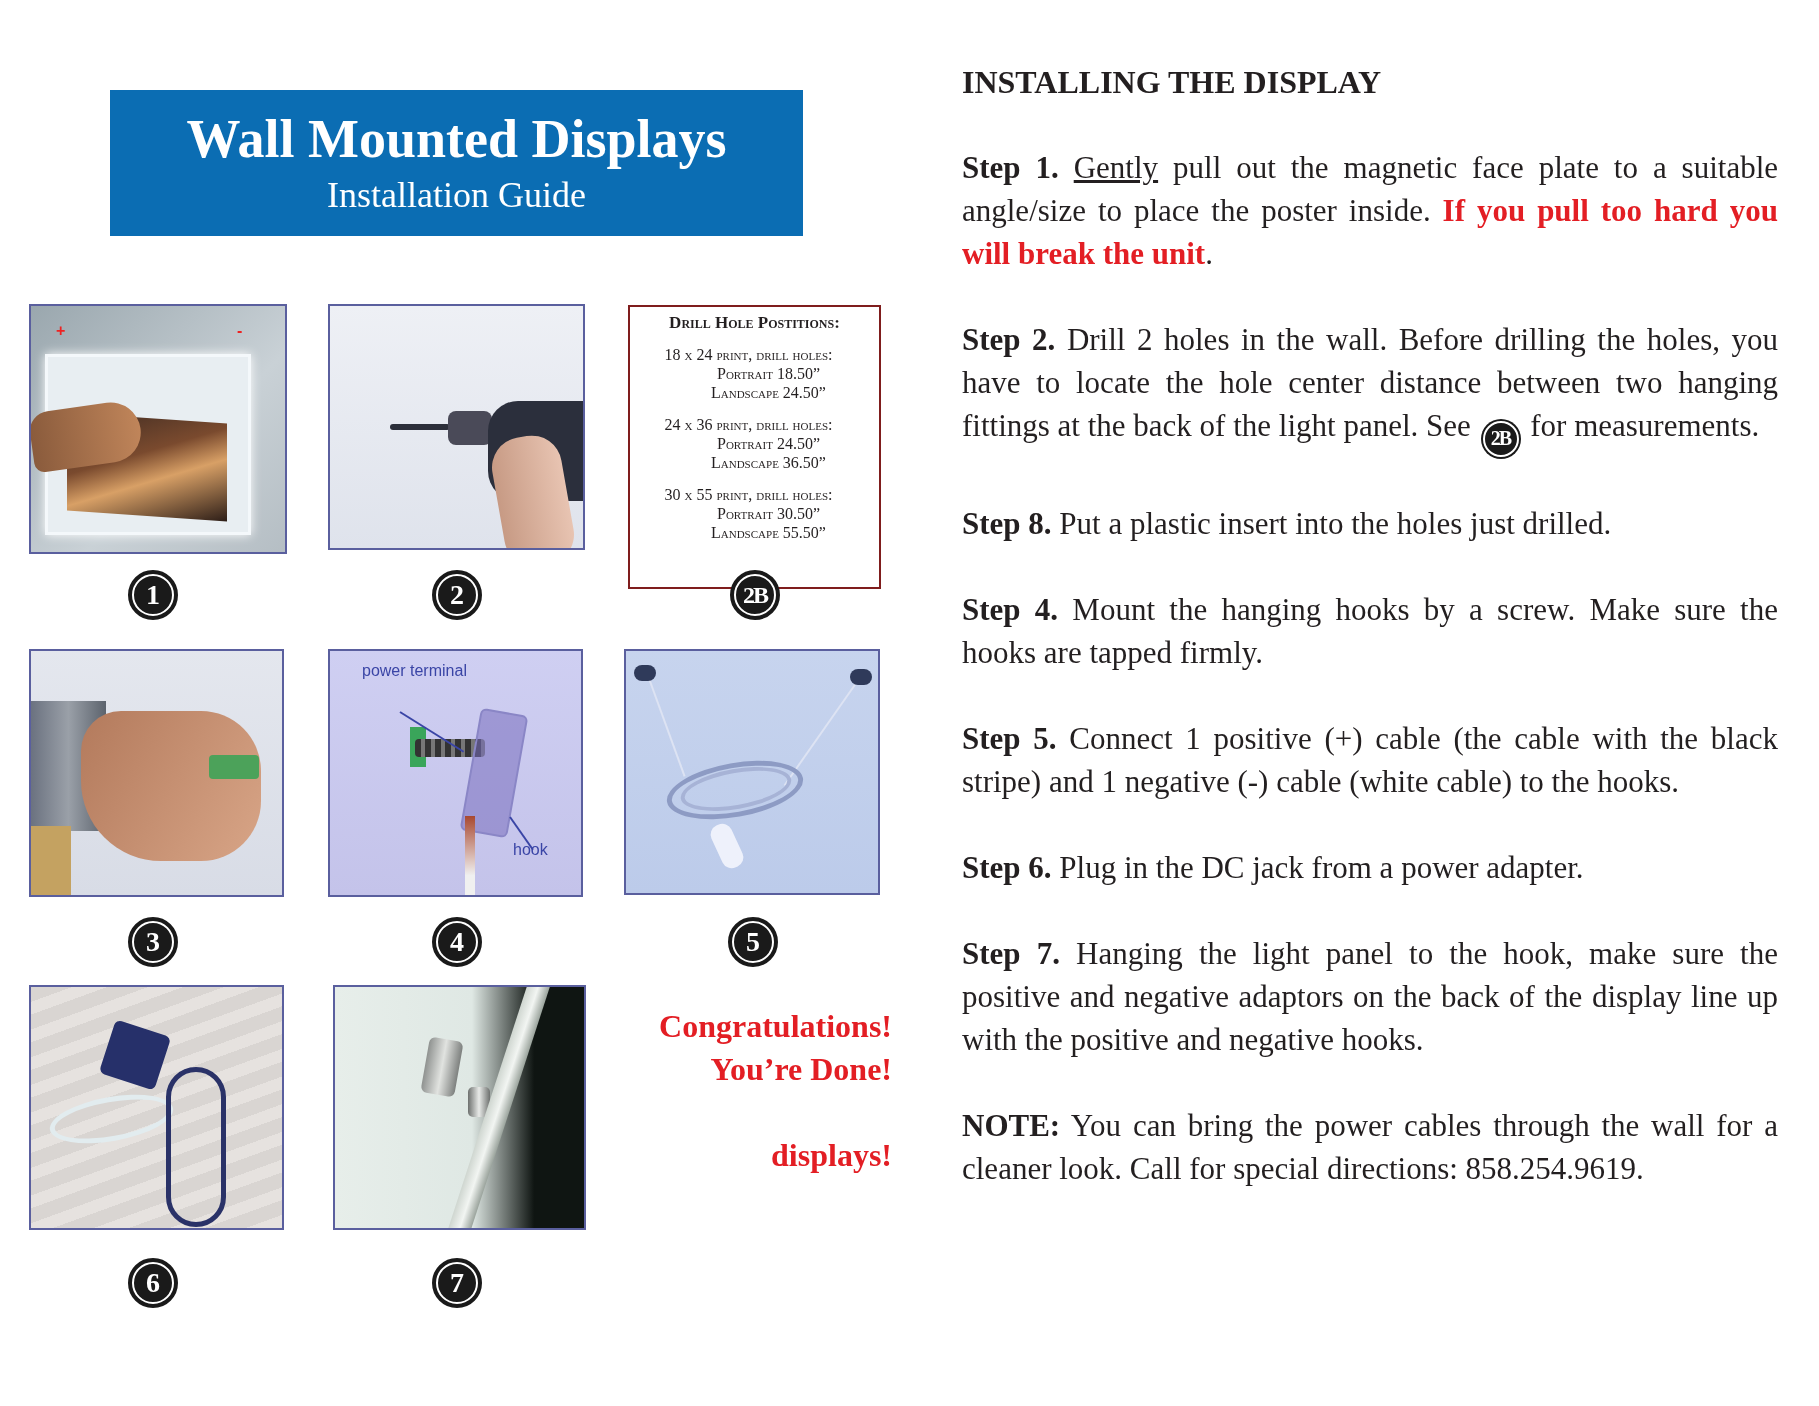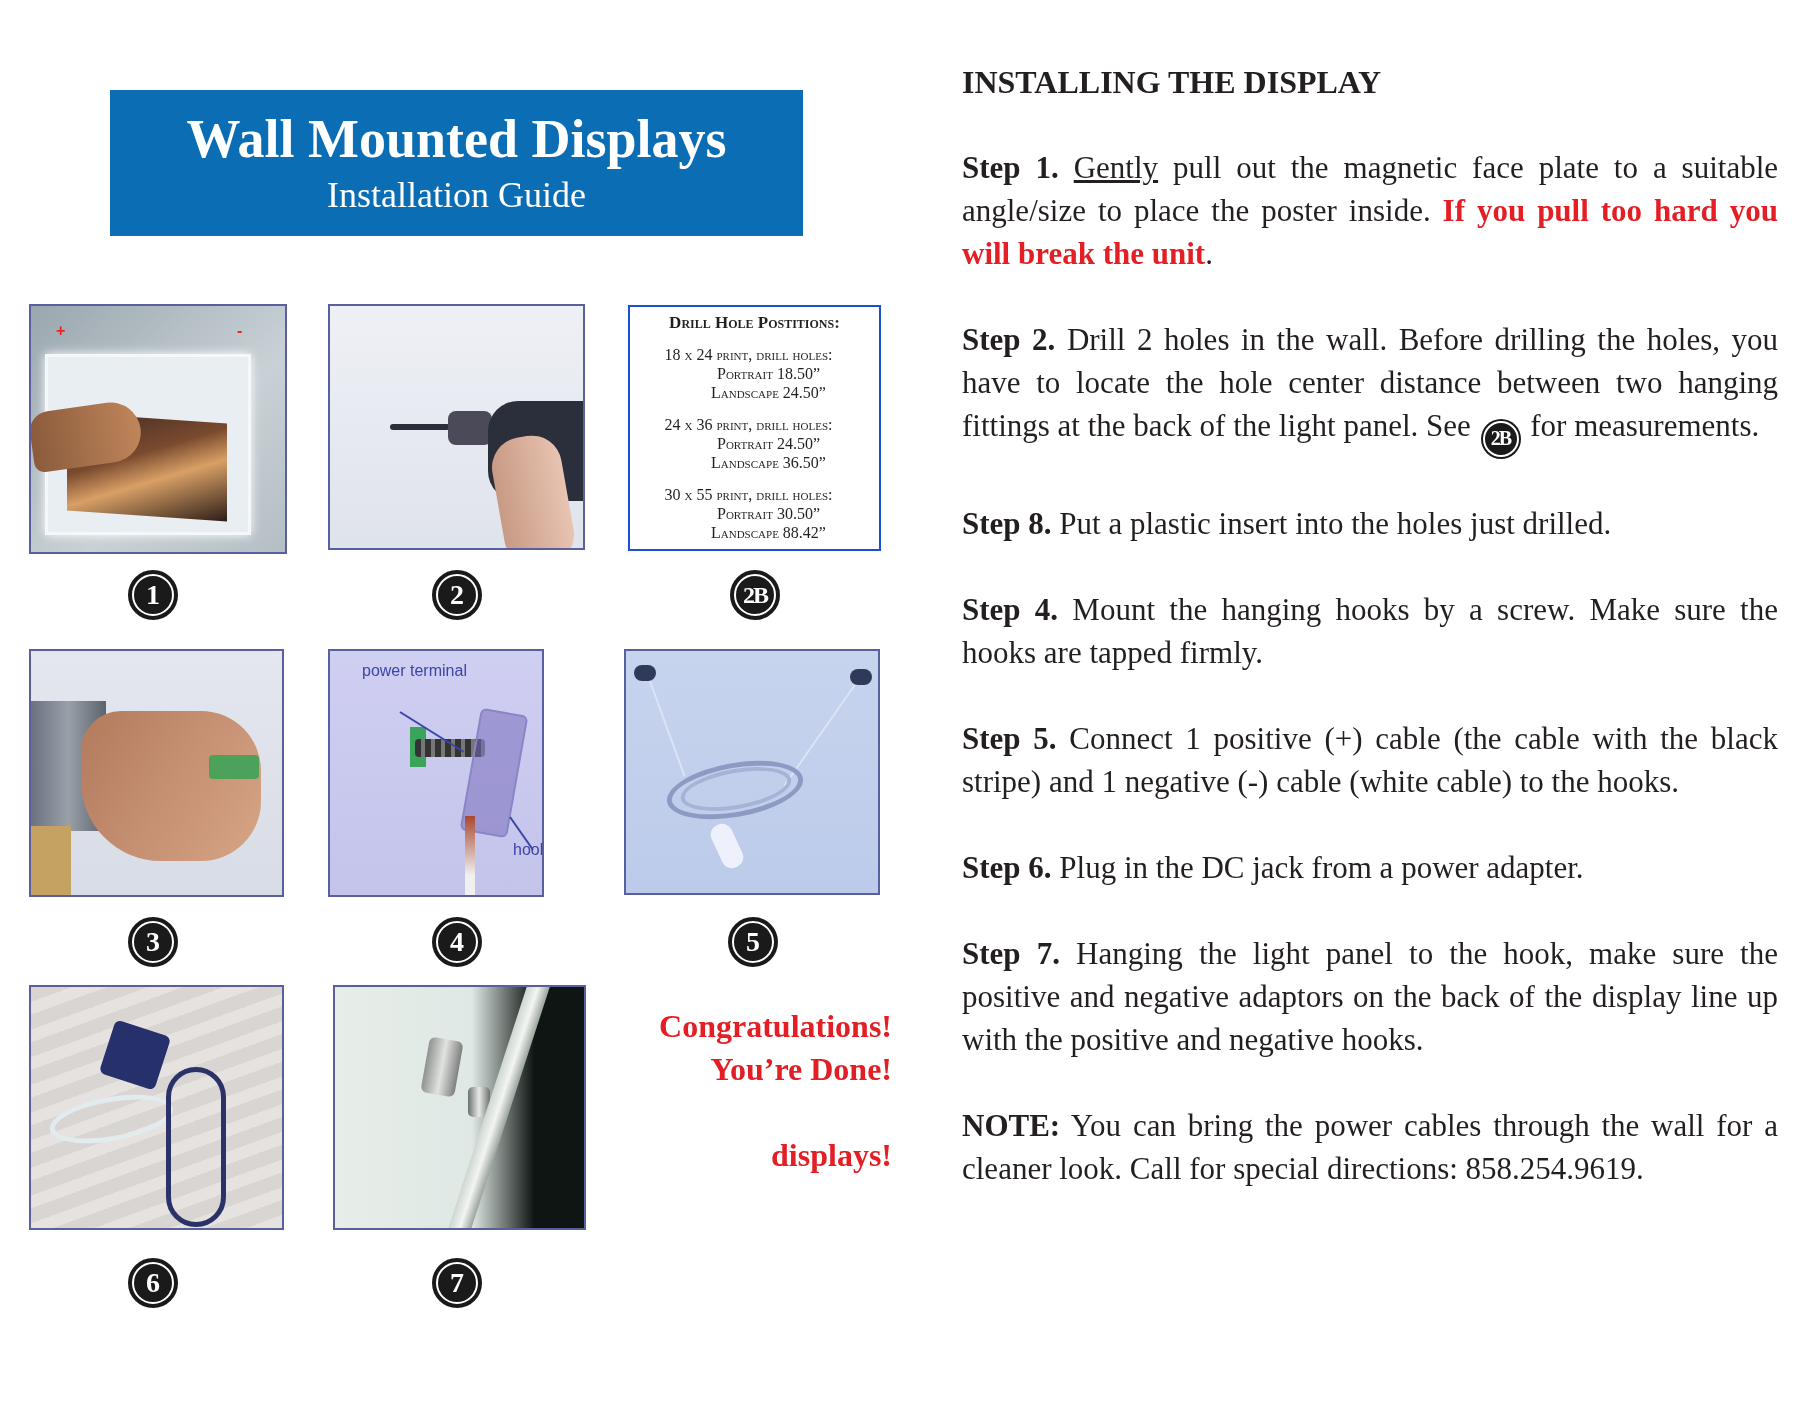--- a/index.html
+++ b/index.html
@@ -22,36 +22,36 @@
   .p1 .minus { position:absolute; left:206px; top:16px; color:#e22; font:bold 16px "Liberation Sans",sans-serif; }
 
   
   .p2 { left:328px; top:304px; width:257px; height:246px; background:linear-gradient(180deg,#eef0f5,#dfe3ec); }
   .p2 .bit { position:absolute; left:60px; top:118px; width:60px; height:6px; background:#2c2f3a; border-radius:3px; }
   .p2 .chuck { position:absolute; left:118px; top:105px; width:44px; height:34px; background:#4a4a58; border-radius:8px; }
   .p2 .body { position:absolute; left:158px; top:95px; width:110px; height:100px; background:#2b2f3c; border-radius:30px 0 0 30px; }
   .p2 .hand { position:absolute; left:168px; top:130px; width:70px; height:130px; background:linear-gradient(90deg,#c79a84,#e8c4b2); border-radius:30px; transform:rotate(-10deg); }
 
   
-  .p2b { position:absolute; left:628px; top:305px; width:253px; height:246px; border:2px solid #1d4ed8; box-sizing:border-box; background:#fff;
+  .p2b { position:absolute; left:628px; top:305px; width:253px; height:284px; border:2px solid #7f1d1d; box-sizing:border-box; background:#fff;
          font-family:"Liberation Serif", serif; color:#231f20; }
   .p2b .title { position:absolute; left:0; right:0; top:6px; text-align:center; font-weight:bold; font-size:17px; font-variant:small-caps; }
   .p2b .group { position:absolute; left:8px; right:20px; font-size:16px; line-height:19px; font-variant:small-caps;text-align:center; }
   .p2b .group .line2, .p2b .group .line3 { padding-left:40px; }
   .p2b .g0 { top:38px; } .p2b .g1 { top:108px; } .p2b .g2 { top:178px; }
 
   
   .p3 { left:29px; top:649px; width:255px; height:248px; background:linear-gradient(180deg,#e4e7ee,#d8dce6); }
   .p3 .hammer { position:absolute; left:0; top:50px; width:75px; height:130px; background:linear-gradient(90deg,#6b7280,#9aa0a8,#5c636d); }
   .p3 .handle { position:absolute; left:0; top:175px; width:40px; height:73px; background:#c4a261; }
   .p3 .hand { position:absolute; left:50px; top:60px; width:180px; height:150px; background:linear-gradient(120deg,#b37a5c,#d8a587); border-radius:40px 60px 60px 80px; }
   .p3 .plug { position:absolute; left:178px; top:104px; width:50px; height:24px; background:#4ca25a; border-radius:4px; }
 
   
-  .p4 { left:328px; top:649px; width:216px; height:248px; background:linear-gradient(180deg,#cfcff2,#c4c3ea); }
+  .p4 { left:328px; top:649px; width:255px; height:248px; background:linear-gradient(180deg,#cfcff2,#c4c3ea); }
   .p4 .label-pt { position:absolute; left:32px; top:11px; color:#3a45a6; font:16px "Liberation Sans",sans-serif; }
   .p4 .label-hook { position:absolute; left:183px; top:190px; color:#3a45a6; font:16px "Liberation Sans",sans-serif; }
   .p4 .arrow1 { position:absolute; left:70px; top:60px; width:75px; height:2px; background:#3a45a6; transform:rotate(32deg); transform-origin:left; }
   .p4 .arrow2 { position:absolute; left:180px; top:165px; width:40px; height:2px; background:#3a45a6; transform:rotate(55deg); transform-origin:left; }
   .p4 .screw { position:absolute; left:85px; top:88px; width:70px; height:18px; background:repeating-linear-gradient(90deg,#333 0 6px,#777 6px 10px); border-radius:4px; }
   .p4 .anchor { position:absolute; left:80px; top:76px; width:16px; height:40px; background:#3aa55a; }
   .p4 .hook { position:absolute; left:140px; top:60px; width:44px; height:120px; background:rgba(120,110,190,0.55); border:2px solid #8a86c6; border-radius:6px; transform:rotate(10deg); }
   .p4 .wire { position:absolute; left:135px; top:165px; width:10px; height:85px; background:linear-gradient(180deg,#a84830,#f0f0f0 70%); }
 
   
@@ -138,21 +138,21 @@
     <div class="line3">Landscape 24.50”</div>
   </div>
   <div class="group g1">
     <div>24 x 36 print, drill holes:</div>
     <div class="line2">Portrait 24.50”</div>
     <div class="line3">Landscape 36.50”</div>
   </div>
   <div class="group g2">
     <div>30 x 55 print, drill holes:</div>
     <div class="line2">Portrait 30.50”</div>
-    <div class="line3">Landscape 88.42”</div>
+    <div class="line3">Landscape 55.50”</div>
   </div>
 </div>
 <div class="badge wide" style="left:755px; top:595px;">
     <span>2B</span>
   </div>
 
 <div class="photo p3">
   <div class="hammer"></div>
   <div class="handle"></div>
   <div class="hand"></div>

